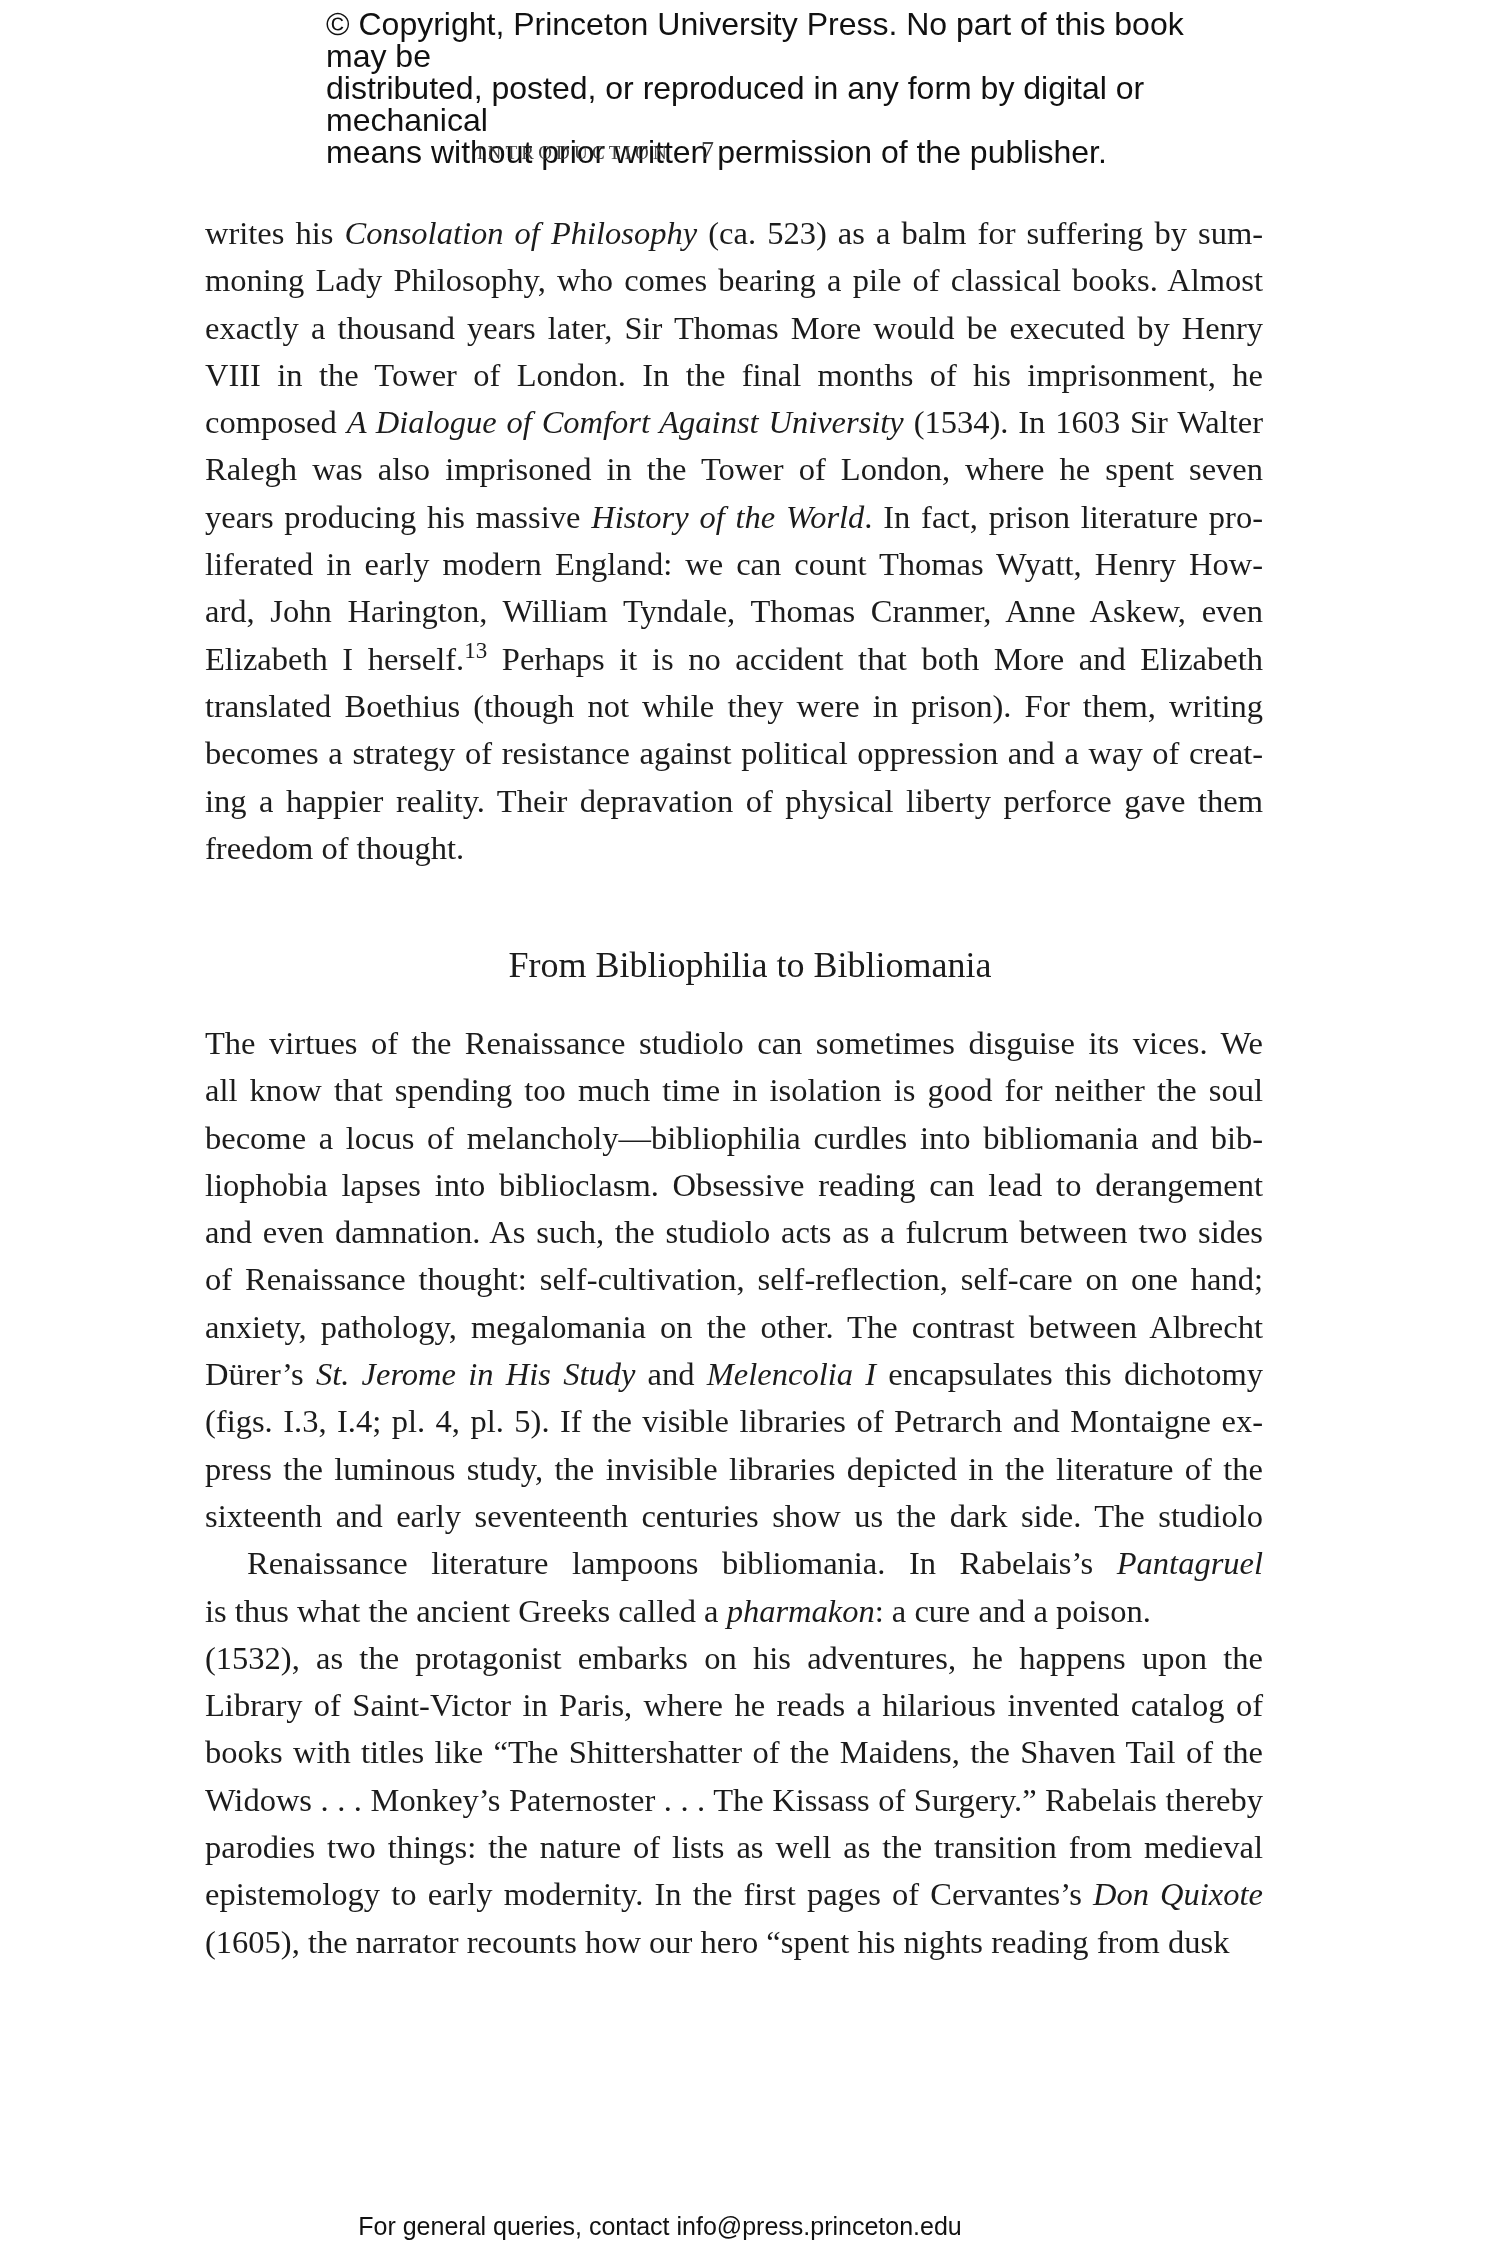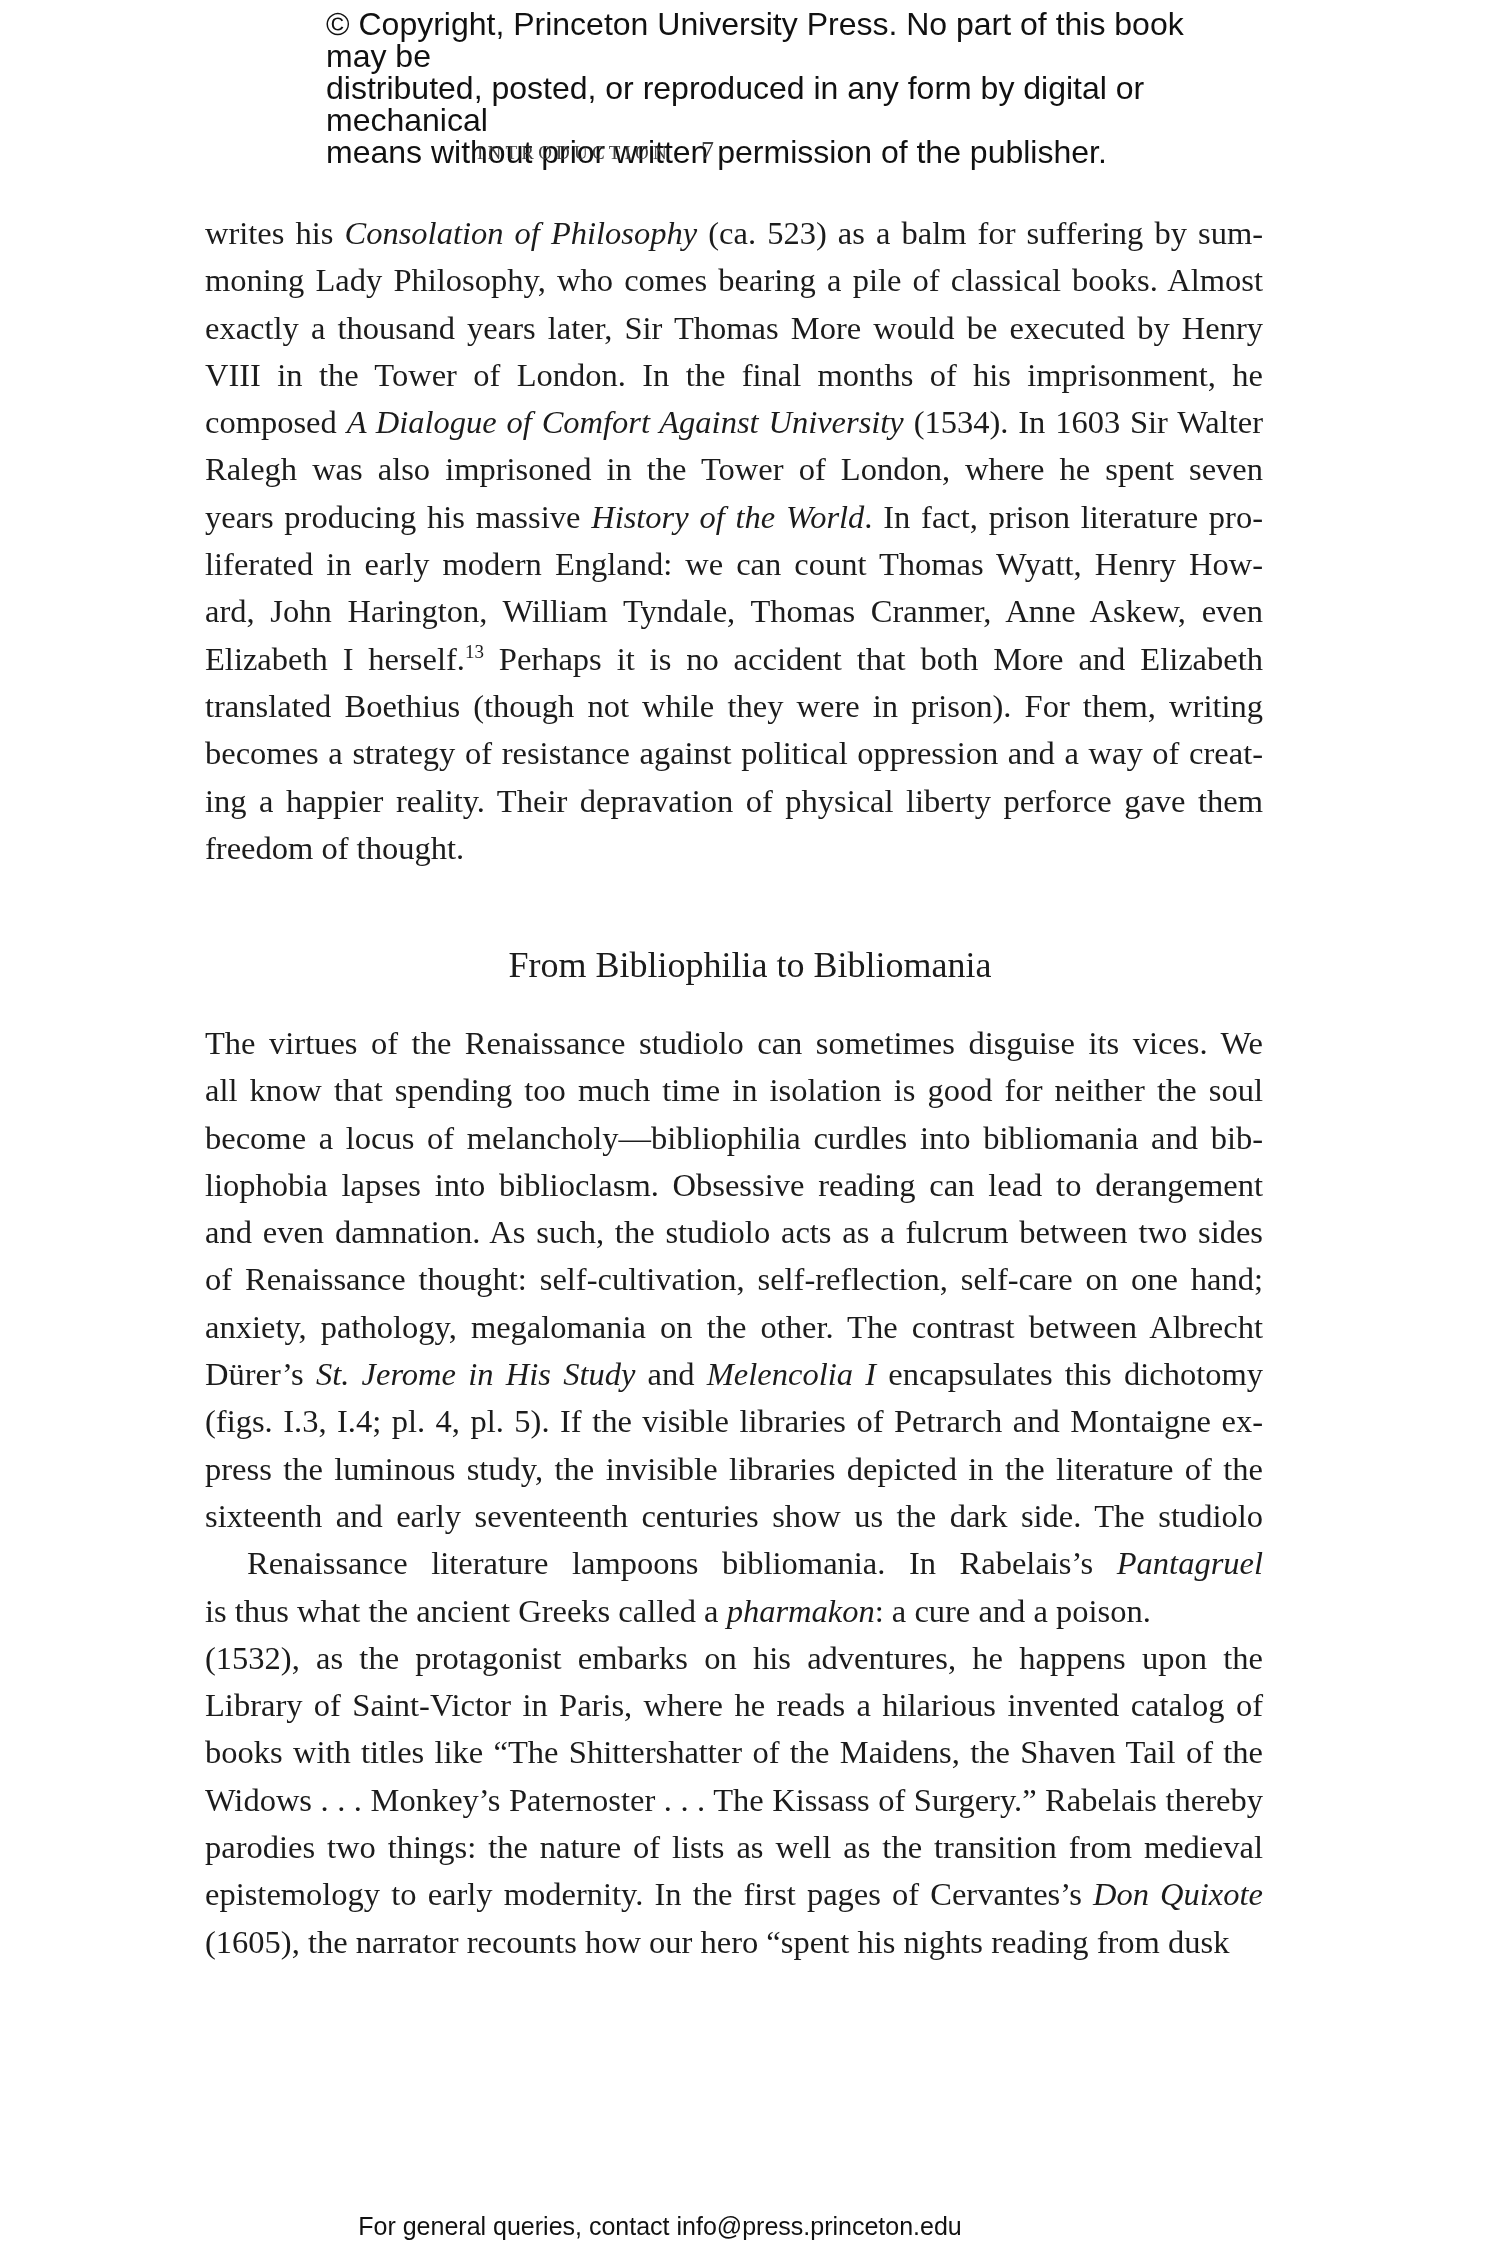--- a/index.html
+++ b/index.html
@@ -17,21 +17,21 @@
     position: absolute; left: 205px; width: 1058px;
     font-family: "Liberation Serif", serif; font-size: 32.5px; color: #1c1c1c;
   }
   .line {
     height: 47.3px; line-height: 47.3px; white-space: nowrap;
     text-align: justify; text-align-last: justify;
   }
   .line.last { text-align: left; text-align-last: left; }
   .line.indent { padding-left: 42px; }
   .line i { font-style: italic; }
-  .line sup { font-size: 19px; vertical-align: 12px; line-height: 0; }
+  .line sup { font-size: 23px; vertical-align: 12px; line-height: 0; }
   .section-1 { top: 210px; }
   .section-heading {
     position: absolute; left: 0; width: 1500px; top: 944px; text-align: center;
     font-family: "Liberation Serif", serif; font-size: 36px; color: #1c1c1c;
   }
   .section-2 { top: 1020px; }
   .footer {
     position: absolute; left: 0; width: 1320px; top: 2212px; text-align: center;
     font-family: "Liberation Sans", sans-serif; font-size: 25px; color: #111;
   }

